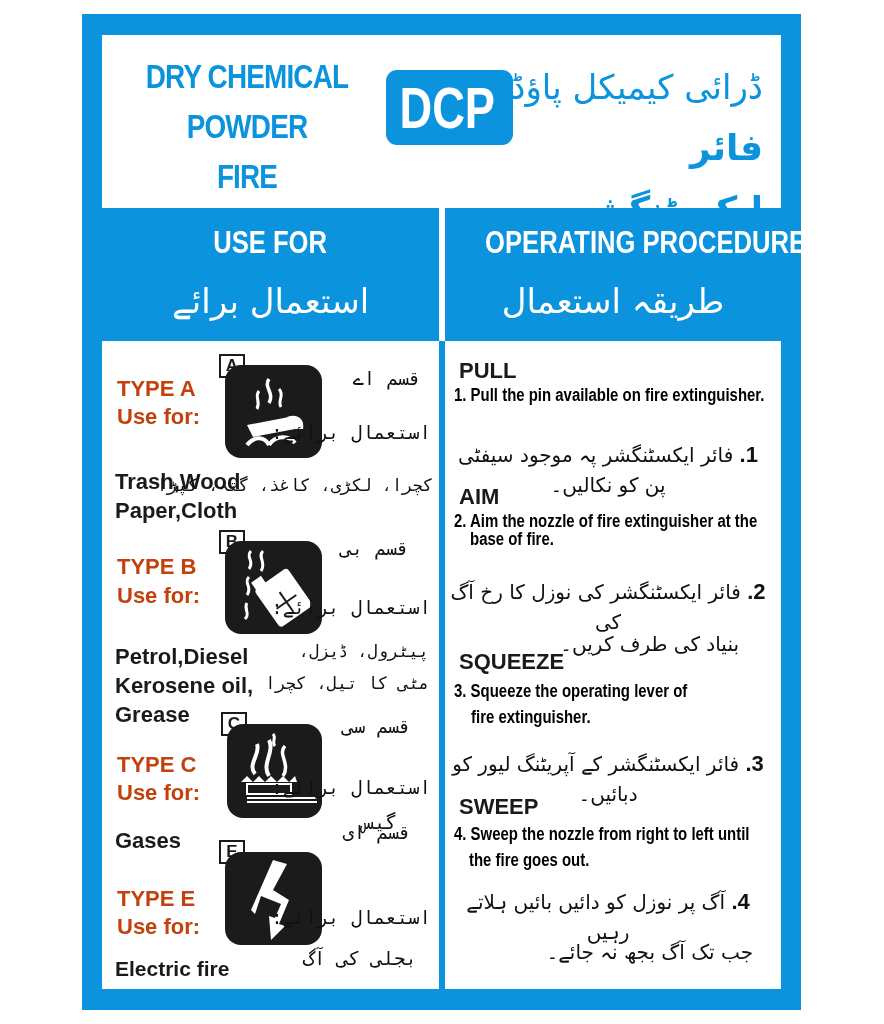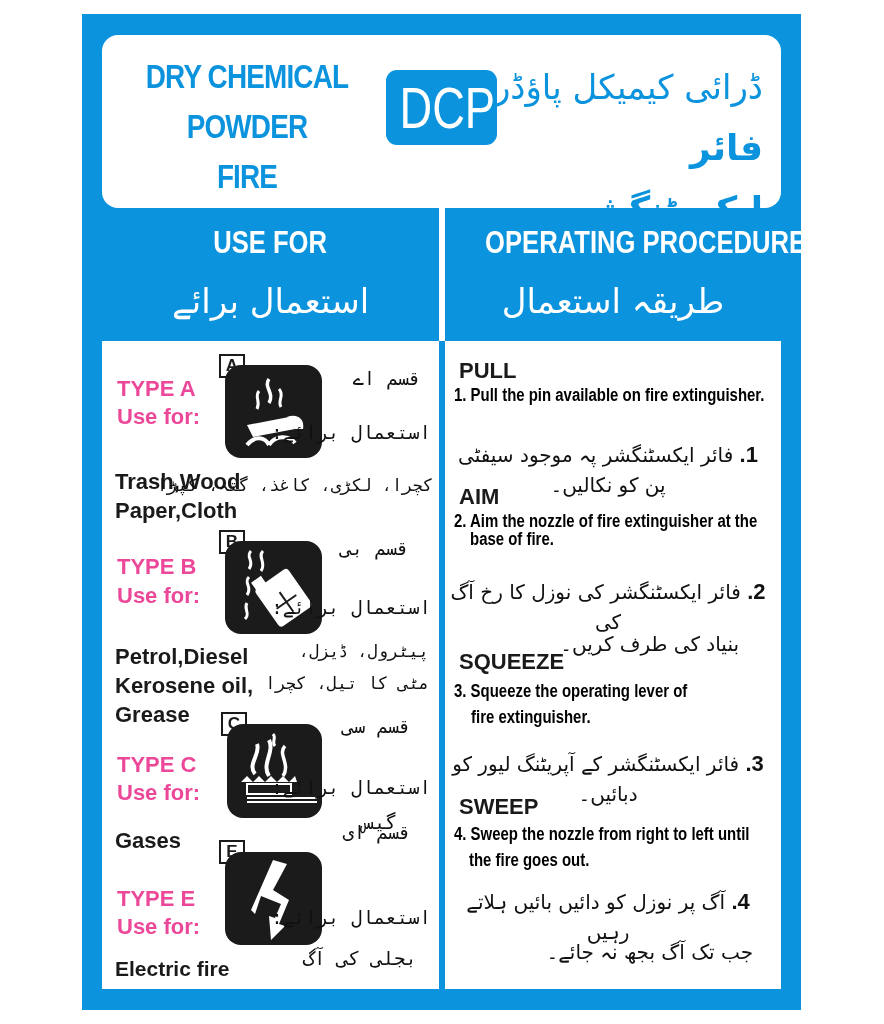--- a/index.html
+++ b/index.html
@@ -1,39 +1,39 @@
 <!DOCTYPE html>
 <html><head>
 <meta charset="utf-8">
 <style>
   html, body { margin:0; padding:0; background:#ffffff; }
   body { width:884px; height:1024px; position:relative; overflow:hidden; font-family:"Liberation Sans", sans-serif; }
   .frame { position:absolute; left:82px; top:14px; width:719px; height:996px; background:#0b93dd; }
-  .header { position:absolute; left:102px; top:35px; width:679px; height:173px; background:#fff;border-radius:16px; }
+  .header { position:absolute; left:102px; top:35px; width:679px; height:173px; background:#fff; }
   .cond { font-family:"Liberation Sans Narrow","Liberation Sans", sans-serif; font-weight:bold; transform-origin:center; }
   .title-en { position:absolute; left:0; top:16px; width:290px; text-align:center; color:#0b93dd; font-size:34px; line-height:50px; letter-spacing:-1px; }
   .title-en span { display:block; transform:scaleX(0.82); }
-  .dcp { position:absolute; left:284px; top:35px; width:111px; height:75px; background:#0b93dd; border-radius:11px; color:#fff; font-size:58px; font-weight:normal; text-align:left; line-height:75px; }
+  .dcp { position:absolute; left:284px; top:35px; width:127px; height:75px; background:#0b93dd; border-radius:11px; color:#fff; font-size:58px; font-weight:bold; text-align:left; line-height:75px; }
   .dcp span { display:inline-block; transform:scaleX(0.78); }
   .title-ur { position:absolute; right:18px; top:22px; width:270px; text-align:right; color:#0b93dd; font-family:"DejaVu Sans", sans-serif; direction:rtl; }
   .title-ur .l1 { font-size:34px; line-height:60px; }
   .title-ur .l2 { font-size:36px; font-weight:bold; line-height:62px; }
 
   .col-head { position:absolute; top:208px; height:133px; color:#fff; text-align:center; }
   .col-head.left { left:102px; width:337px; }
   .col-head.right { left:445px; width:336px; }
   .divider-head { position:absolute; left:439px; top:208px; width:6px; height:133px; background:#fff; }
   .head-en { font-size:32px; font-weight:bold; margin-top:14px; line-height:40px; }
   .head-en span { display:inline-block; transform:scaleX(0.8); white-space:nowrap; }
   .head-ur { font-family:"DejaVu Sans", sans-serif; font-size:34px; direction:rtl; margin-top:14px; line-height:50px; }
 
   .body-left { position:absolute; left:102px; top:341px; width:337px; height:648px; background:#fff; }
   .body-right { position:absolute; left:445px; top:341px; width:336px; height:648px; background:#fff; }
 
-  .type-title { position:absolute; left:15px; font-size:22px; font-weight:bold; color:#ec4899; line-height:30px; }
+  .type-title { position:absolute; left:15px; font-size:22px; font-weight:bold; color:#c2410c; line-height:30px; }
   .items-en { position:absolute; left:13px; font-size:22px; font-weight:bold; color:#1a1a1a; line-height:29px; }
   .ur { position:absolute; font-family:Liberation Mono, monospace; direction:rtl; color:#111; text-align:right; }
   .icon-box { position:absolute; width:97px; height:93px; background:#1b1b1b; border-radius:16px; }
   .letter-box { position:absolute; width:22px; height:20px; border:2px solid #1b1b1b; background:#fff; font-weight:bold; font-size:17px; line-height:20px; text-align:center; color:#1b1b1b; box-sizing:content-box; }
   .icon-box svg { position:absolute; left:0; top:0; width:97px; height:93px; }
 
   .step-head { position:absolute; left:14px; font-size:22px; font-weight:bold; color:#1a1a1a; }
   .step-en { position:absolute; left:9px; font-size:18px; font-weight:bold; color:#000000; line-height:18px; white-space:nowrap; }
   .step-en span { display:inline-block; transform:scaleX(0.83); transform-origin:left; }
   .step-ur { position:absolute; right:10px; font-family:"DejaVu Sans", sans-serif; direction:rtl; font-size:20px; color:#111; text-align:center; line-height:30px; }

